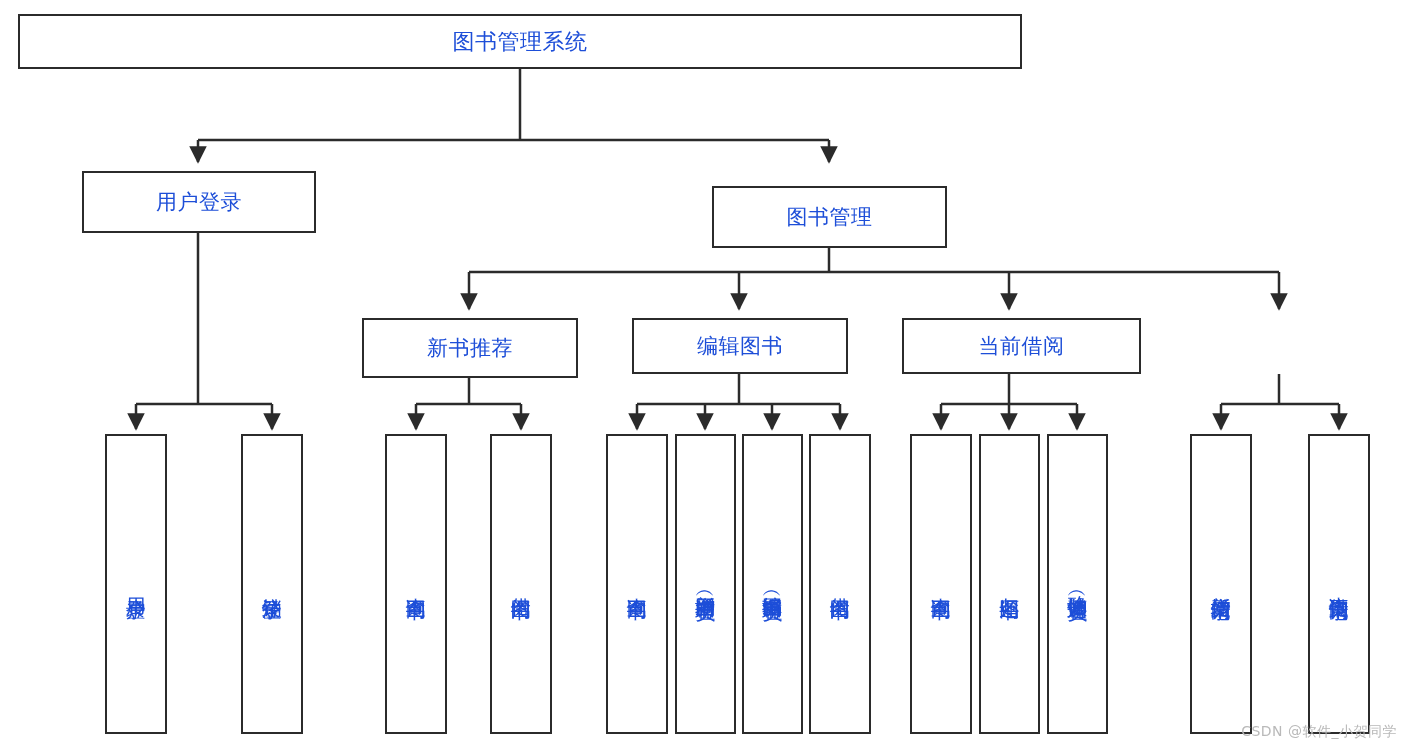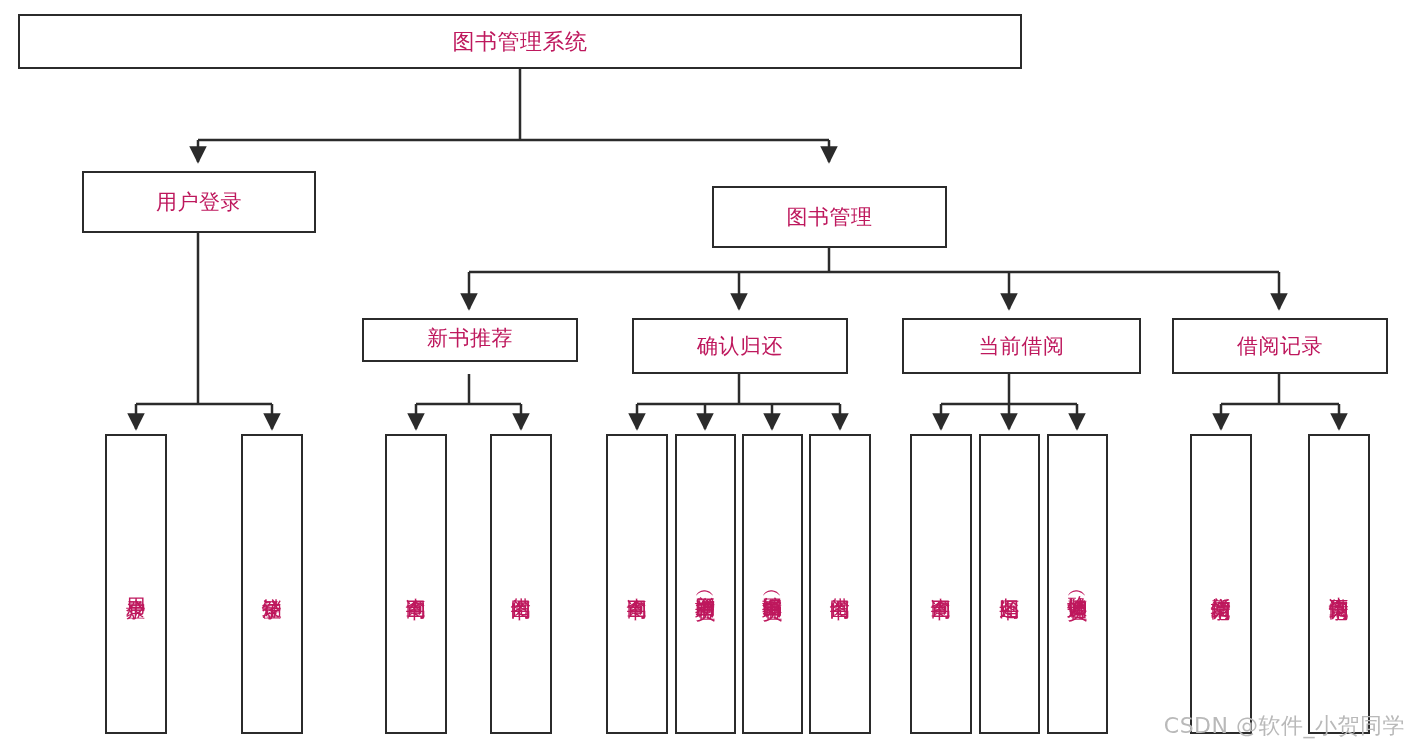--- a/index.html
+++ b/index.html
@@ -34,42 +34,42 @@
     border: 2.5px solid #2b2b2b;
     display: flex;
     align-items: center;
     justify-content: center;
     z-index: 2;
   }
   .node-label {
     font-size: 21px;
     line-height: 1.25;
     letter-spacing: 0.5px;
-    color: #be185d;
+    color: #1d4ed8;
     white-space: nowrap;
     user-select: none;
   }
   .node.leaf .node-label {
     writing-mode: vertical-rl;
     text-orientation: upright;
     font-size: 20px;
     line-height: 1.22;
     letter-spacing: 1px;
     white-space: normal;
     max-height: 100%;
   }
   .node.root .node-label { font-size: 22px; }
   .node.level2 .node-label { font-size: 21px; }
   .node.level3 .node-label { font-size: 21px; }
 
   #watermark {
     position: absolute;
-    right: 0;
+    right: 8px;
     bottom: 6px;
-    font-size: 22px;
+    font-size: 14px;
     color: #b9b9b9;
     letter-spacing: 0.5px;
     z-index: 5;
     user-select: none;
     white-space: nowrap;
   }
 </style>
 </head>
 <body>
 
@@ -134,35 +134,32 @@
   </div>
 
   <div class="node level2" style="left:82px; top:171px; width:234px; height:62px;">
     <span class="node-label">用户登录</span>
   </div>
 
   <div class="node level2" style="left:712px; top:186px; width:235px; height:62px;">
     <span class="node-label">图书管理</span>
   </div>
 
-  <div class="node level3" style="left:362px; top:318px; width:216px; height:44px;font-family:Liberation Mono, monospace;">
+  <div class="node level3" style="left:362px; top:318px; width:216px; height:60px;">
     <span class="node-label">新书推荐</span>
   </div>
 
   <div class="node level3" style="left:632px; top:318px; width:216px; height:56px;">
-    <span class="node-label">确认归还</span>
+    <span class="node-label">编辑图书</span>
   </div>
 
   <div class="node level3" style="left:902px; top:318px; width:239px; height:56px;">
     <span class="node-label">当前借阅</span>
   </div>
 
-  <div class="node level3" style="left:1172px; top:318px; width:216px; height:56px;">
-    <span class="node-label">借阅记录</span>
-  </div>
 
   <div class="node leaf" style="left:105px; top:434px; width:62px; height:300px;">
     <span class="node-label">用户登录</span>
   </div>
 
   <div class="node leaf" style="left:241px; top:434px; width:62px; height:300px;">
     <span class="node-label">注销登录</span>
   </div>
 
   <div class="node leaf" style="left:385px; top:434px; width:62px; height:300px;">

